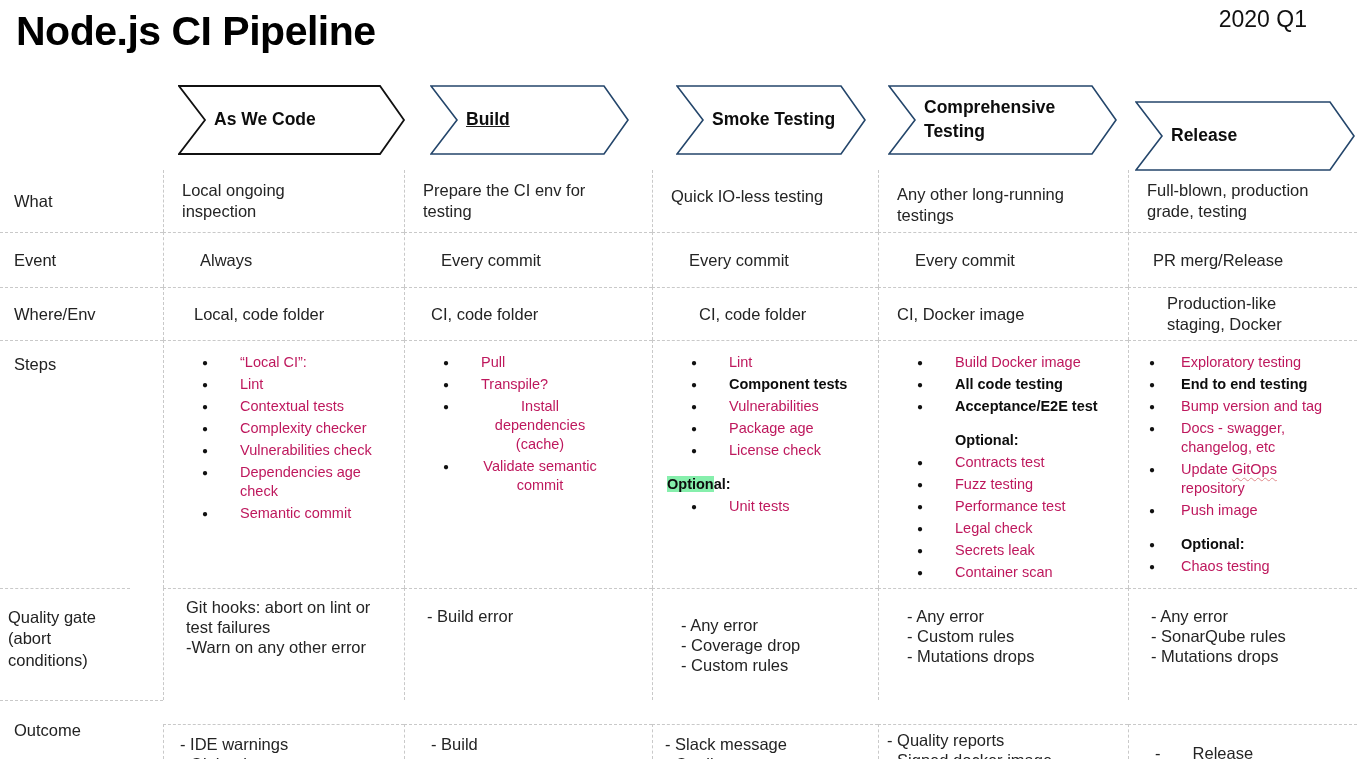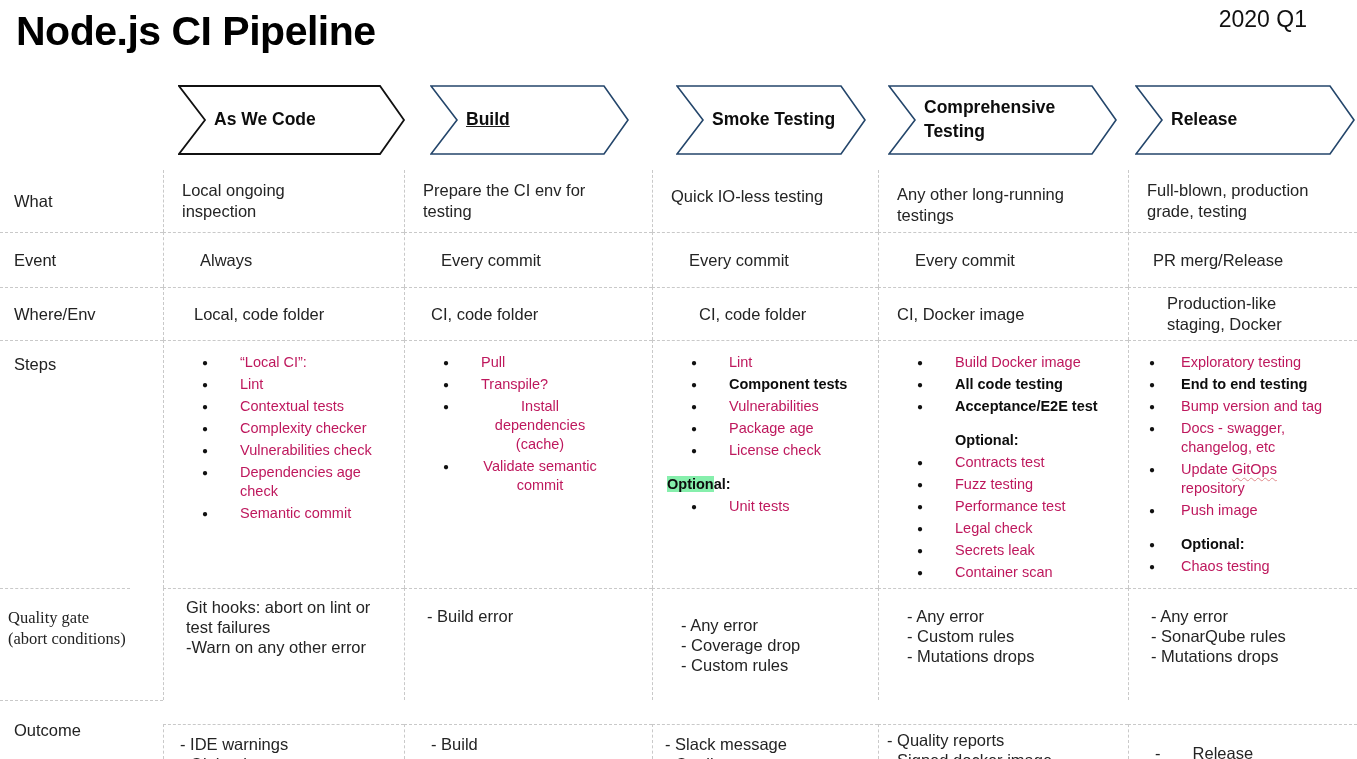--- a/index.html
+++ b/index.html
@@ -33,21 +33,21 @@
     display:grid;
     grid-template-columns:163px 241px 248px 226px 250px 229px;
     grid-template-rows:62px 55px 53px 248px 112px 59px;
   }
   .grid > div{border-left:1px dashed var(--grid);border-top:1px dashed var(--grid);overflow:hidden;}
   .grid > div:nth-child(-n+6){border-top:none;}
   .grid > div:nth-child(6n+1){border-left:none;}
   .lab{font-size:16.5px;color:#222;}
   .lab-mid{display:flex;align-items:center;padding-left:14px;}
   .lab-top{padding:14px 0 0 14px;}
-  .lab-q{padding:18px 0 0 8px;max-width:130px;line-height:1.3;font-family:Liberation Serif, serif;}
+  .lab-q{padding:18px 0 0 8px;max-width:130px;line-height:1.3;}
   .cell{font-size:16.5px;line-height:1.25;color:#242424;}
   .r1c{padding:10px 0 0 18px;}
   .r2c{display:flex;align-items:center;padding-left:36px;}
   .r3c{display:flex;align-items:center;padding-left:30px;}
   .r4c{padding-top:12px;padding-left:14px;}
   .r5c{padding:14px 0 0 22px;white-space:pre-line;line-height:1.22;}
   .r6c{padding:9px 0 0 12px;white-space:pre-line;line-height:1.22;margin-top:24px;}
   .w150{max-width:158px;} .w205{max-width:212px;} .w200{max-width:205px;}
   .w145{max-width:152px;} .w210{max-width:218px;}
   
@@ -96,21 +96,21 @@
     <div class="stage-label">Smoke Testing</div>
   </div>
 
   <div class="stage" style="left:888px;width:230px;">
     <svg viewBox="0 0 230 70" preserveAspectRatio="none">
       <polygon points="1,1 204,1 228,35 204,69 1,69 27,35" fill="#ffffff" stroke-width="1.6" stroke="#24466b"></polygon>
     </svg>
     <div class="stage-label">Comprehensive Testing</div>
   </div>
 
-  <div class="stage" style="left:1135px;width:221px;">
+  <div class="stage" style="left:1135px;width:221px;margin-top:16px;">
     <svg viewBox="0 0 221 70" preserveAspectRatio="none">
       <polygon points="1,1 195,1 219,35 195,69 1,69 27,35" fill="#ffffff" stroke-width="1.6" stroke="#24466b"></polygon>
     </svg>
     <div class="stage-label">Release</div>
   </div>
 
   <div class="grid">
 
     <div class="lab lab-mid">What</div>
     <div class="cell r1c">

